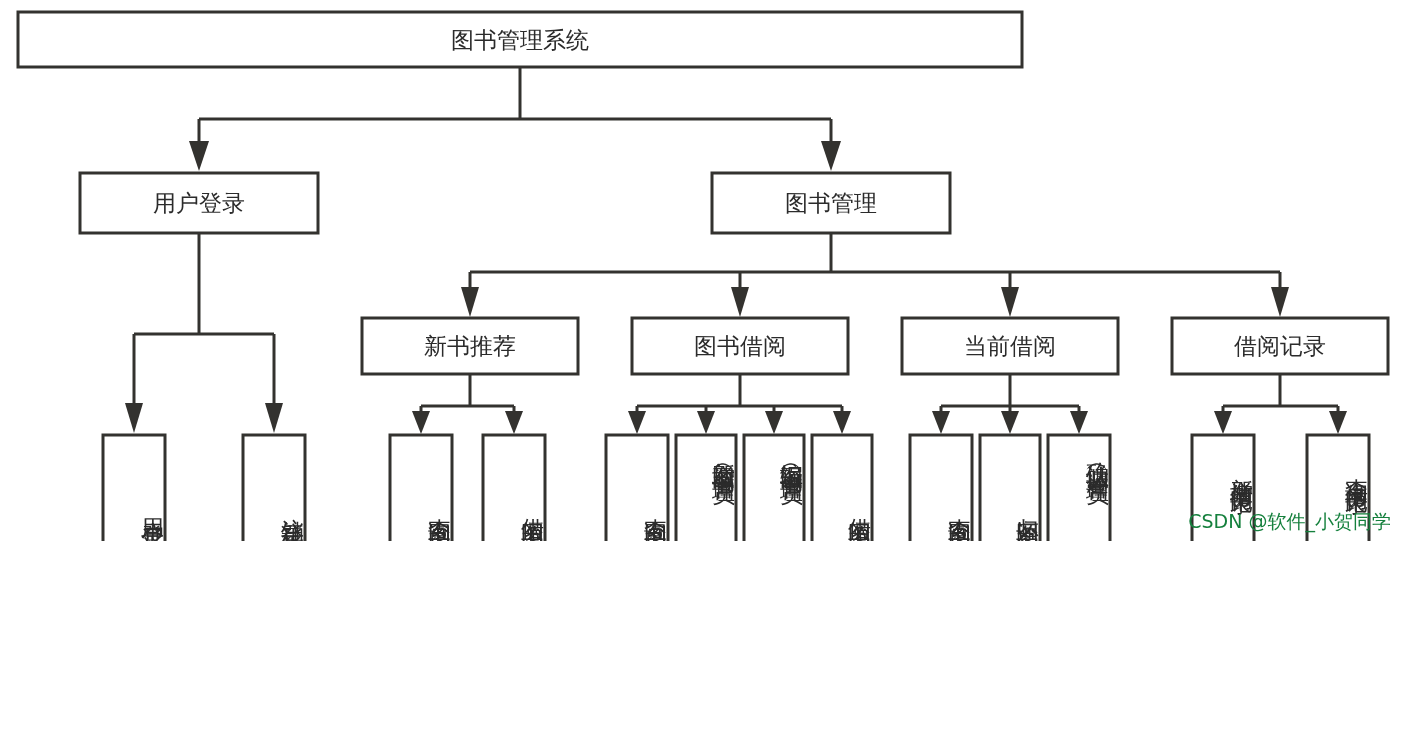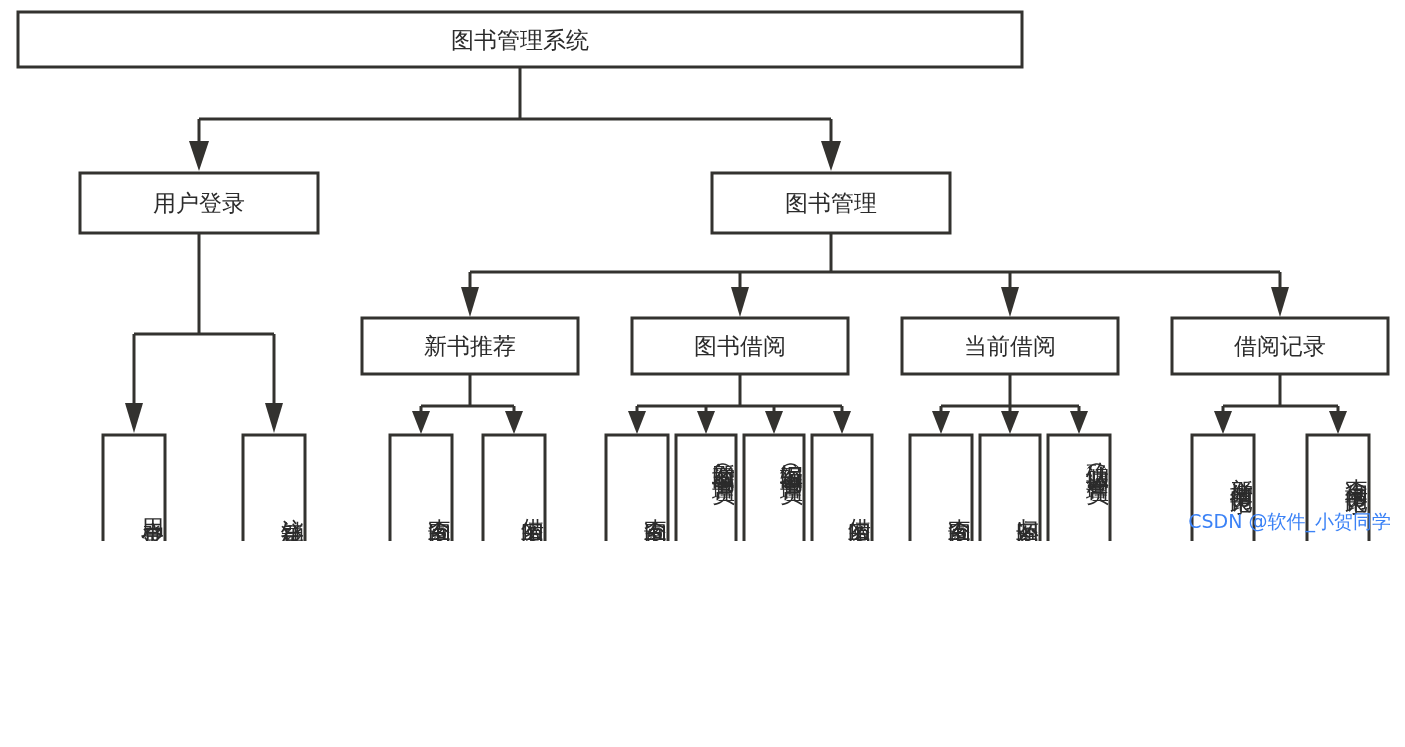--- a/index.html
+++ b/index.html
@@ -56,21 +56,21 @@
     line-height: 1.08;
     letter-spacing: 3px;
     white-space: nowrap;
     text-align: center;
     pointer-events: none;
   }
   .watermark {
     position: absolute;
     right: 14px;
     bottom: 6px;
-    color: #3b82f6;
+    color: #15803d;
     font-family: "DejaVu Sans", "Liberation Sans", sans-serif;
     font-size: 19px;
     white-space: nowrap;
     user-select: none;
   }
 </style>
 </head>
 <body>
 
 <div id="canvas">

